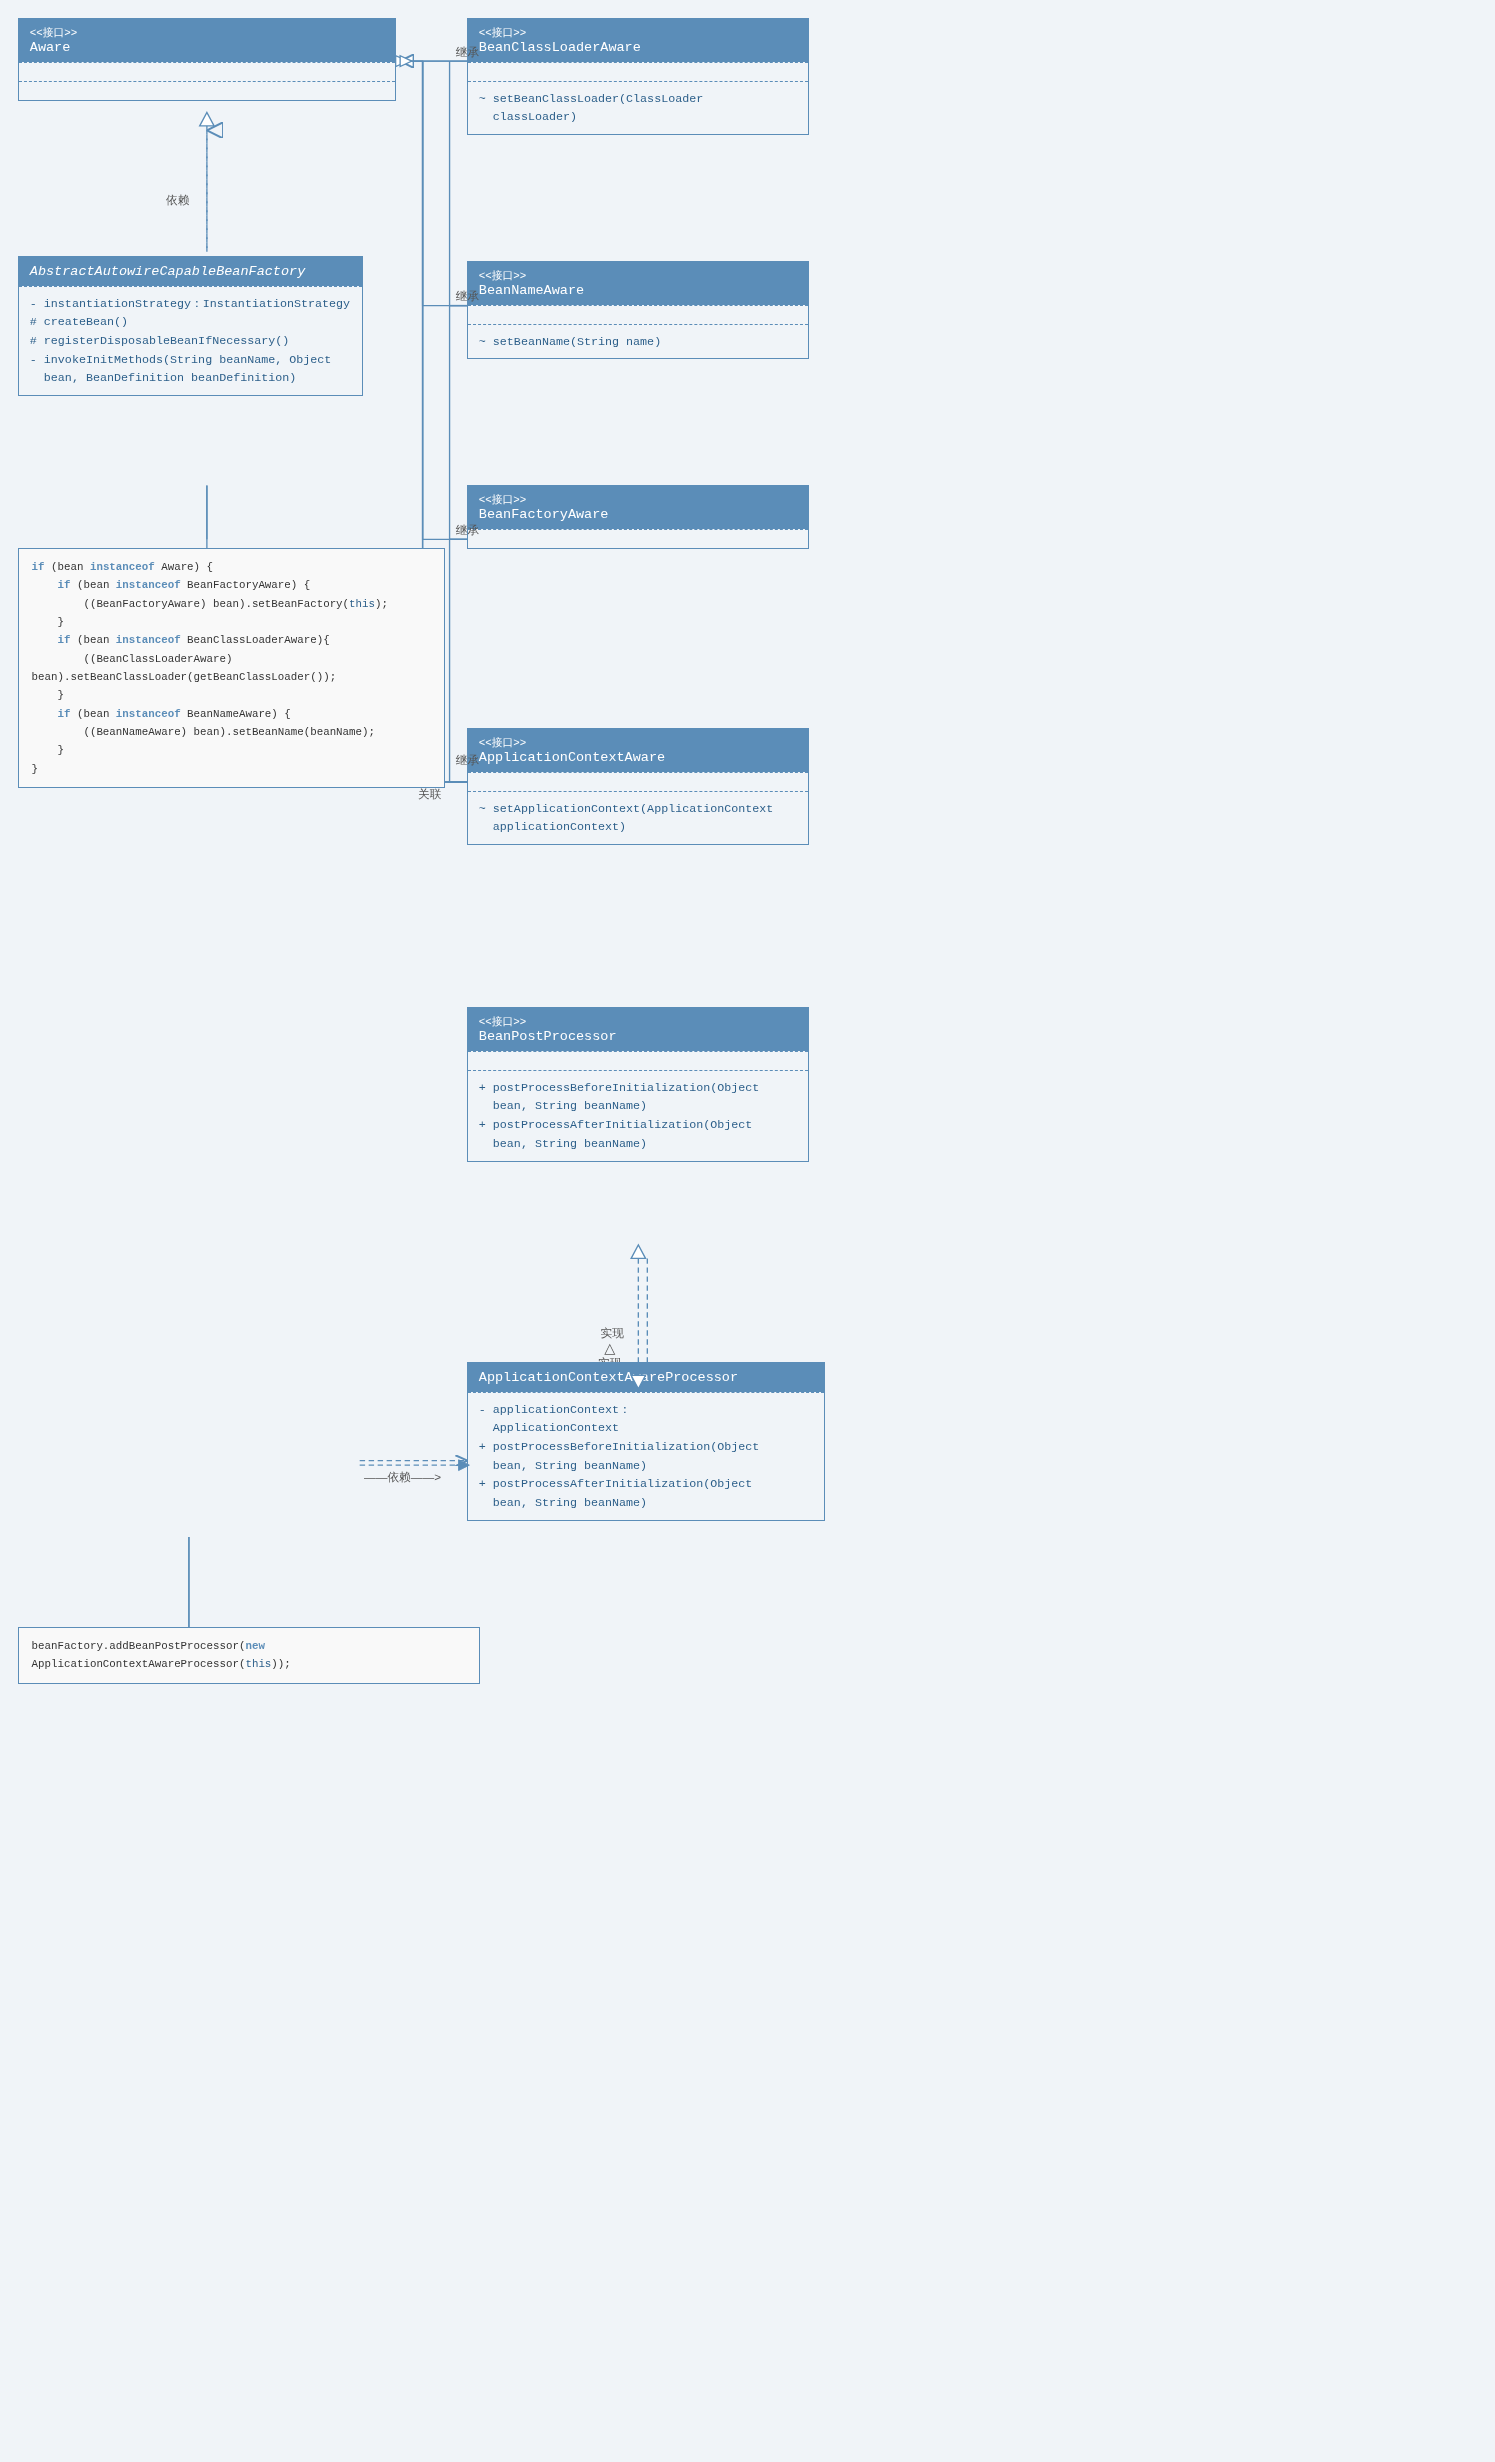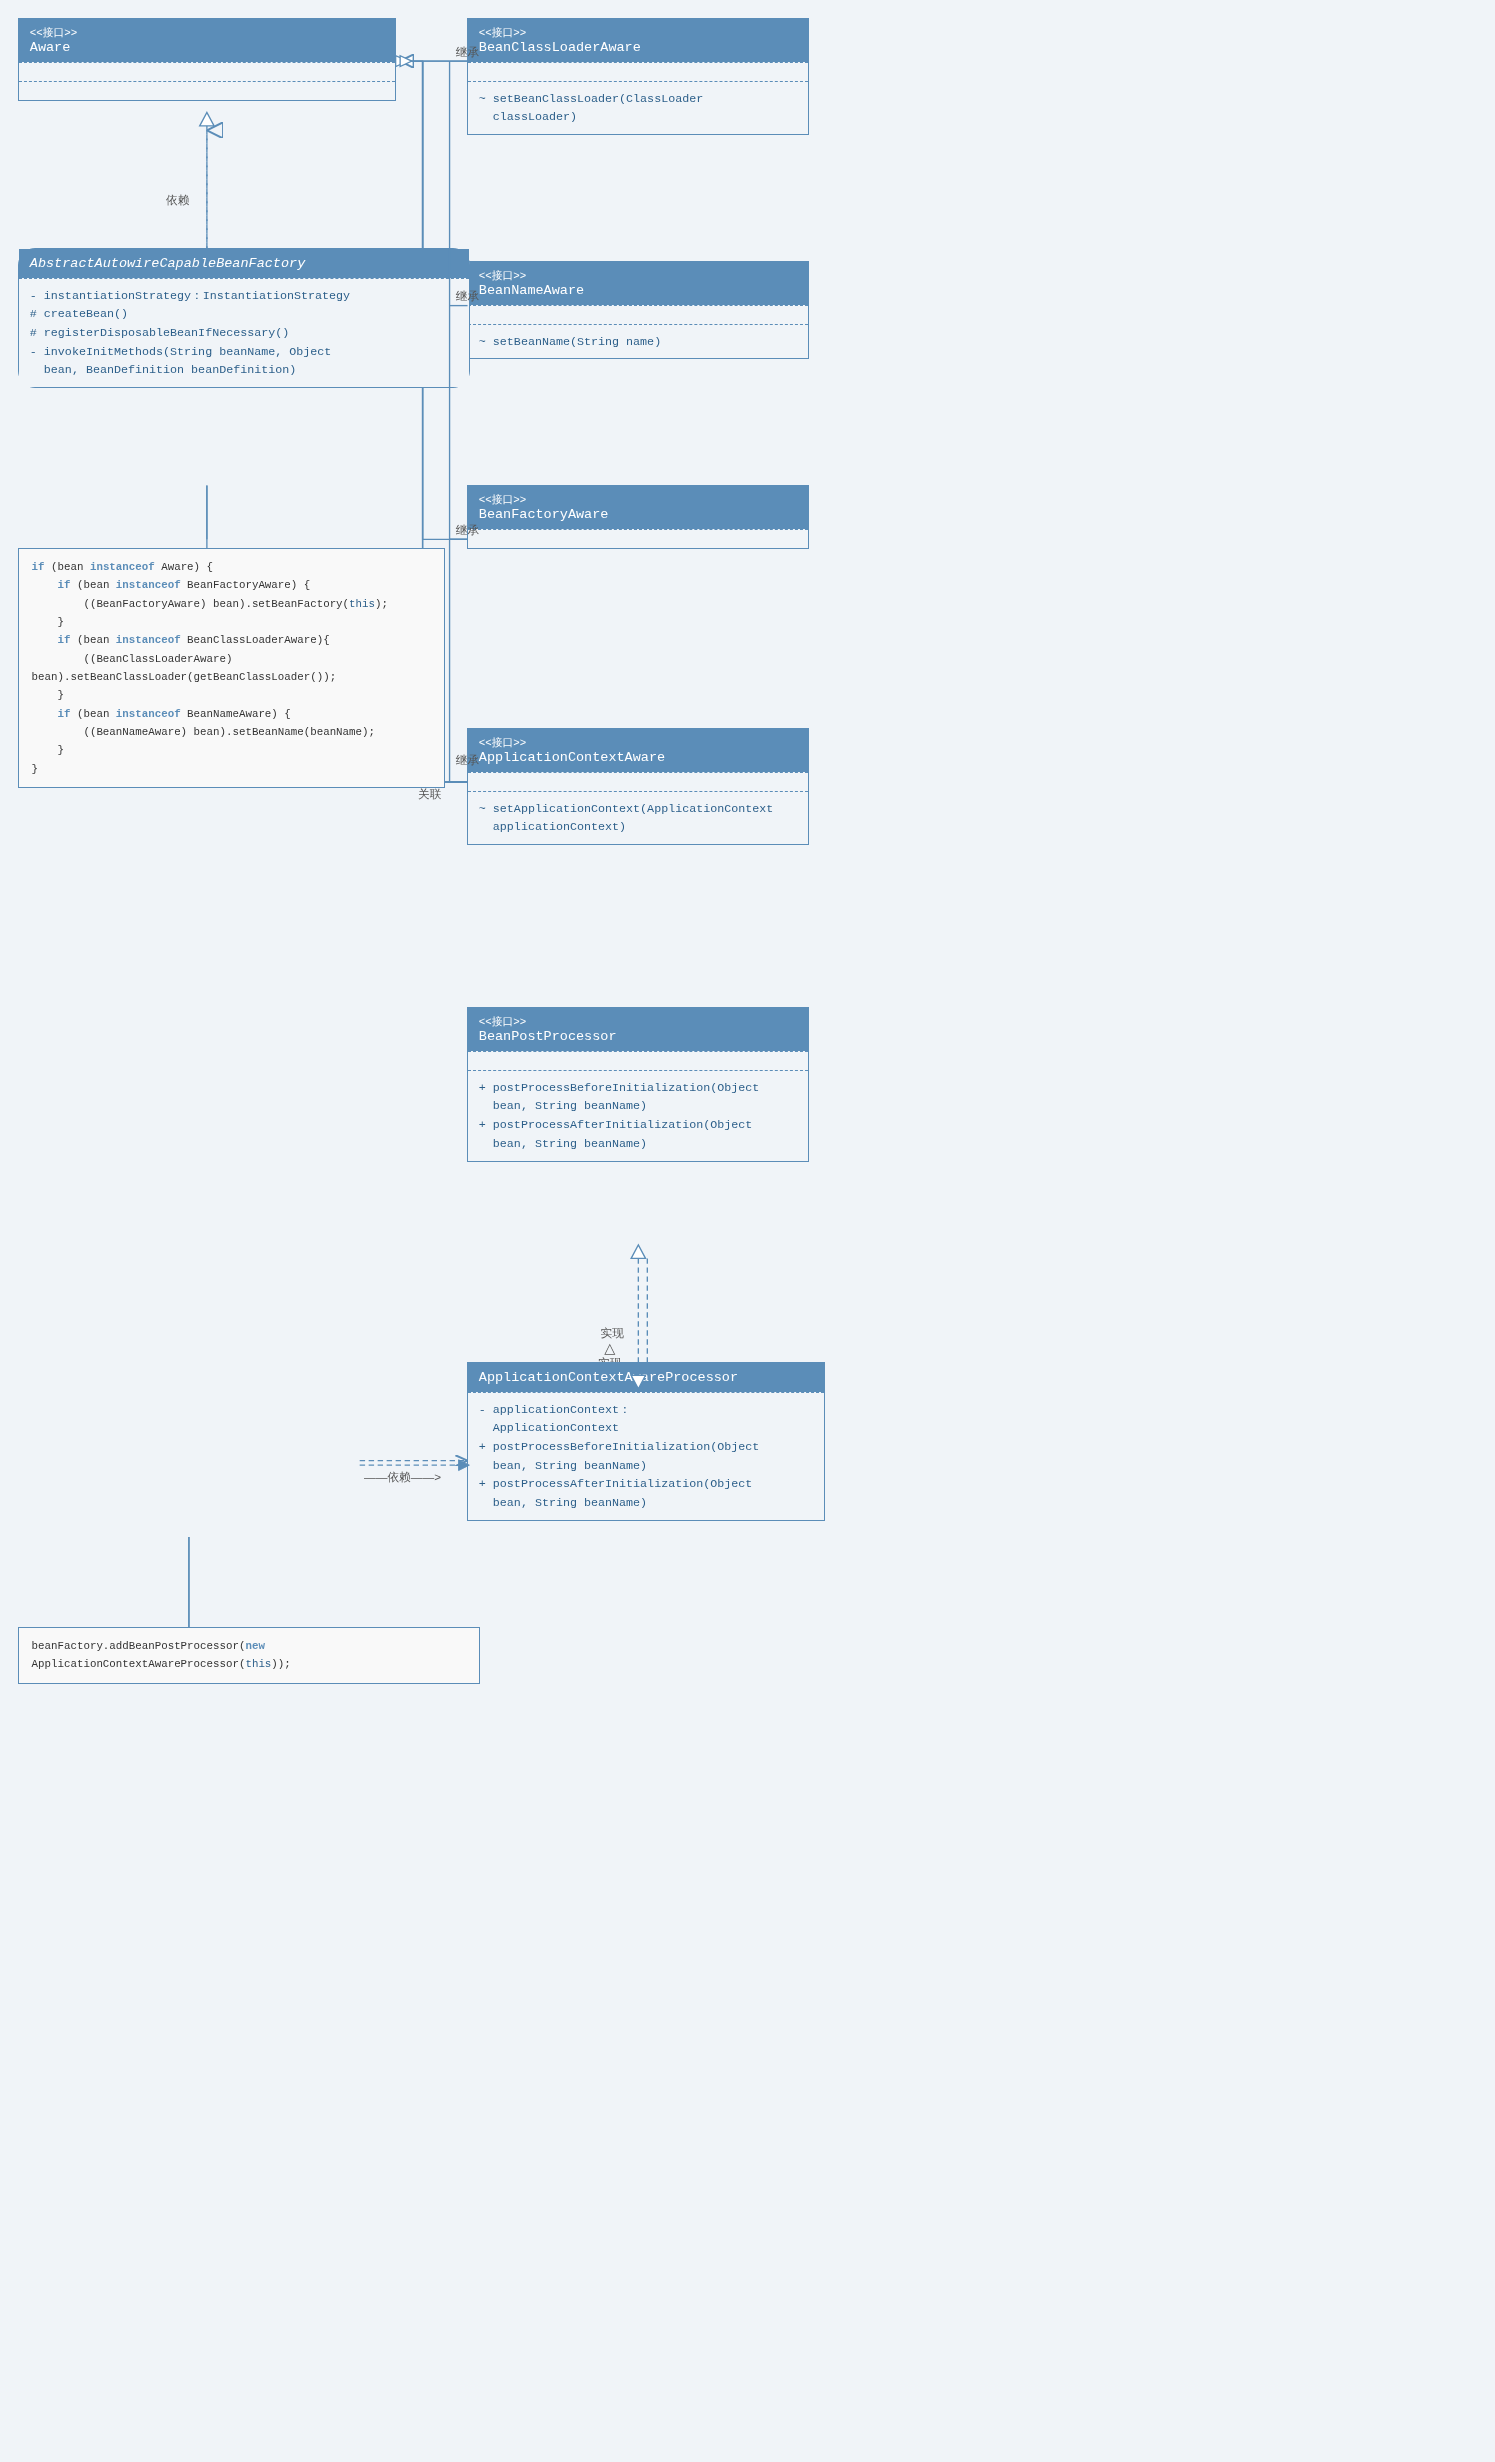--- a/index.html
+++ b/index.html
@@ -214,21 +214,21 @@
     <div style="border-left:1.3px dashed #5b8db8;height:27px;margin-left:7.2px;"></div>
   </div>
 
   <div class="uml-box" style="left:467px;top:1362px;width:358px;">
     <div class="uml-header">
       <span class="classname">ApplicationContextAwareProcessor</span>
     </div>
     <div class="uml-body">- applicationContext：<br>&nbsp;&nbsp;ApplicationContext<br>+ postProcessBeforeInitialization(Object<br>&nbsp;&nbsp;bean, String beanName)<br>+ postProcessAfterInitialization(Object<br>&nbsp;&nbsp;bean, String beanName)</div>
   </div>
 
-  <div class="uml-box" style="left:18px;top:248px;width:452px;border-radius:17px;">
+  <div class="uml-box" style="left:18px;top:256px;width:345px;">
     <div class="uml-header">
       <span class="classname italic"><em>AbstractAutowireCapableBeanFactory</em></span>
     </div>
     <div class="uml-body">
       - instantiationStrategy：InstantiationStrategy<br>
       # createBean()<br>
       # registerDisposableBeanIfNecessary()<br>
       - invokeInitMethods(String beanName, Object<br>
       &nbsp;&nbsp;bean, BeanDefinition beanDefinition)
     </div>

